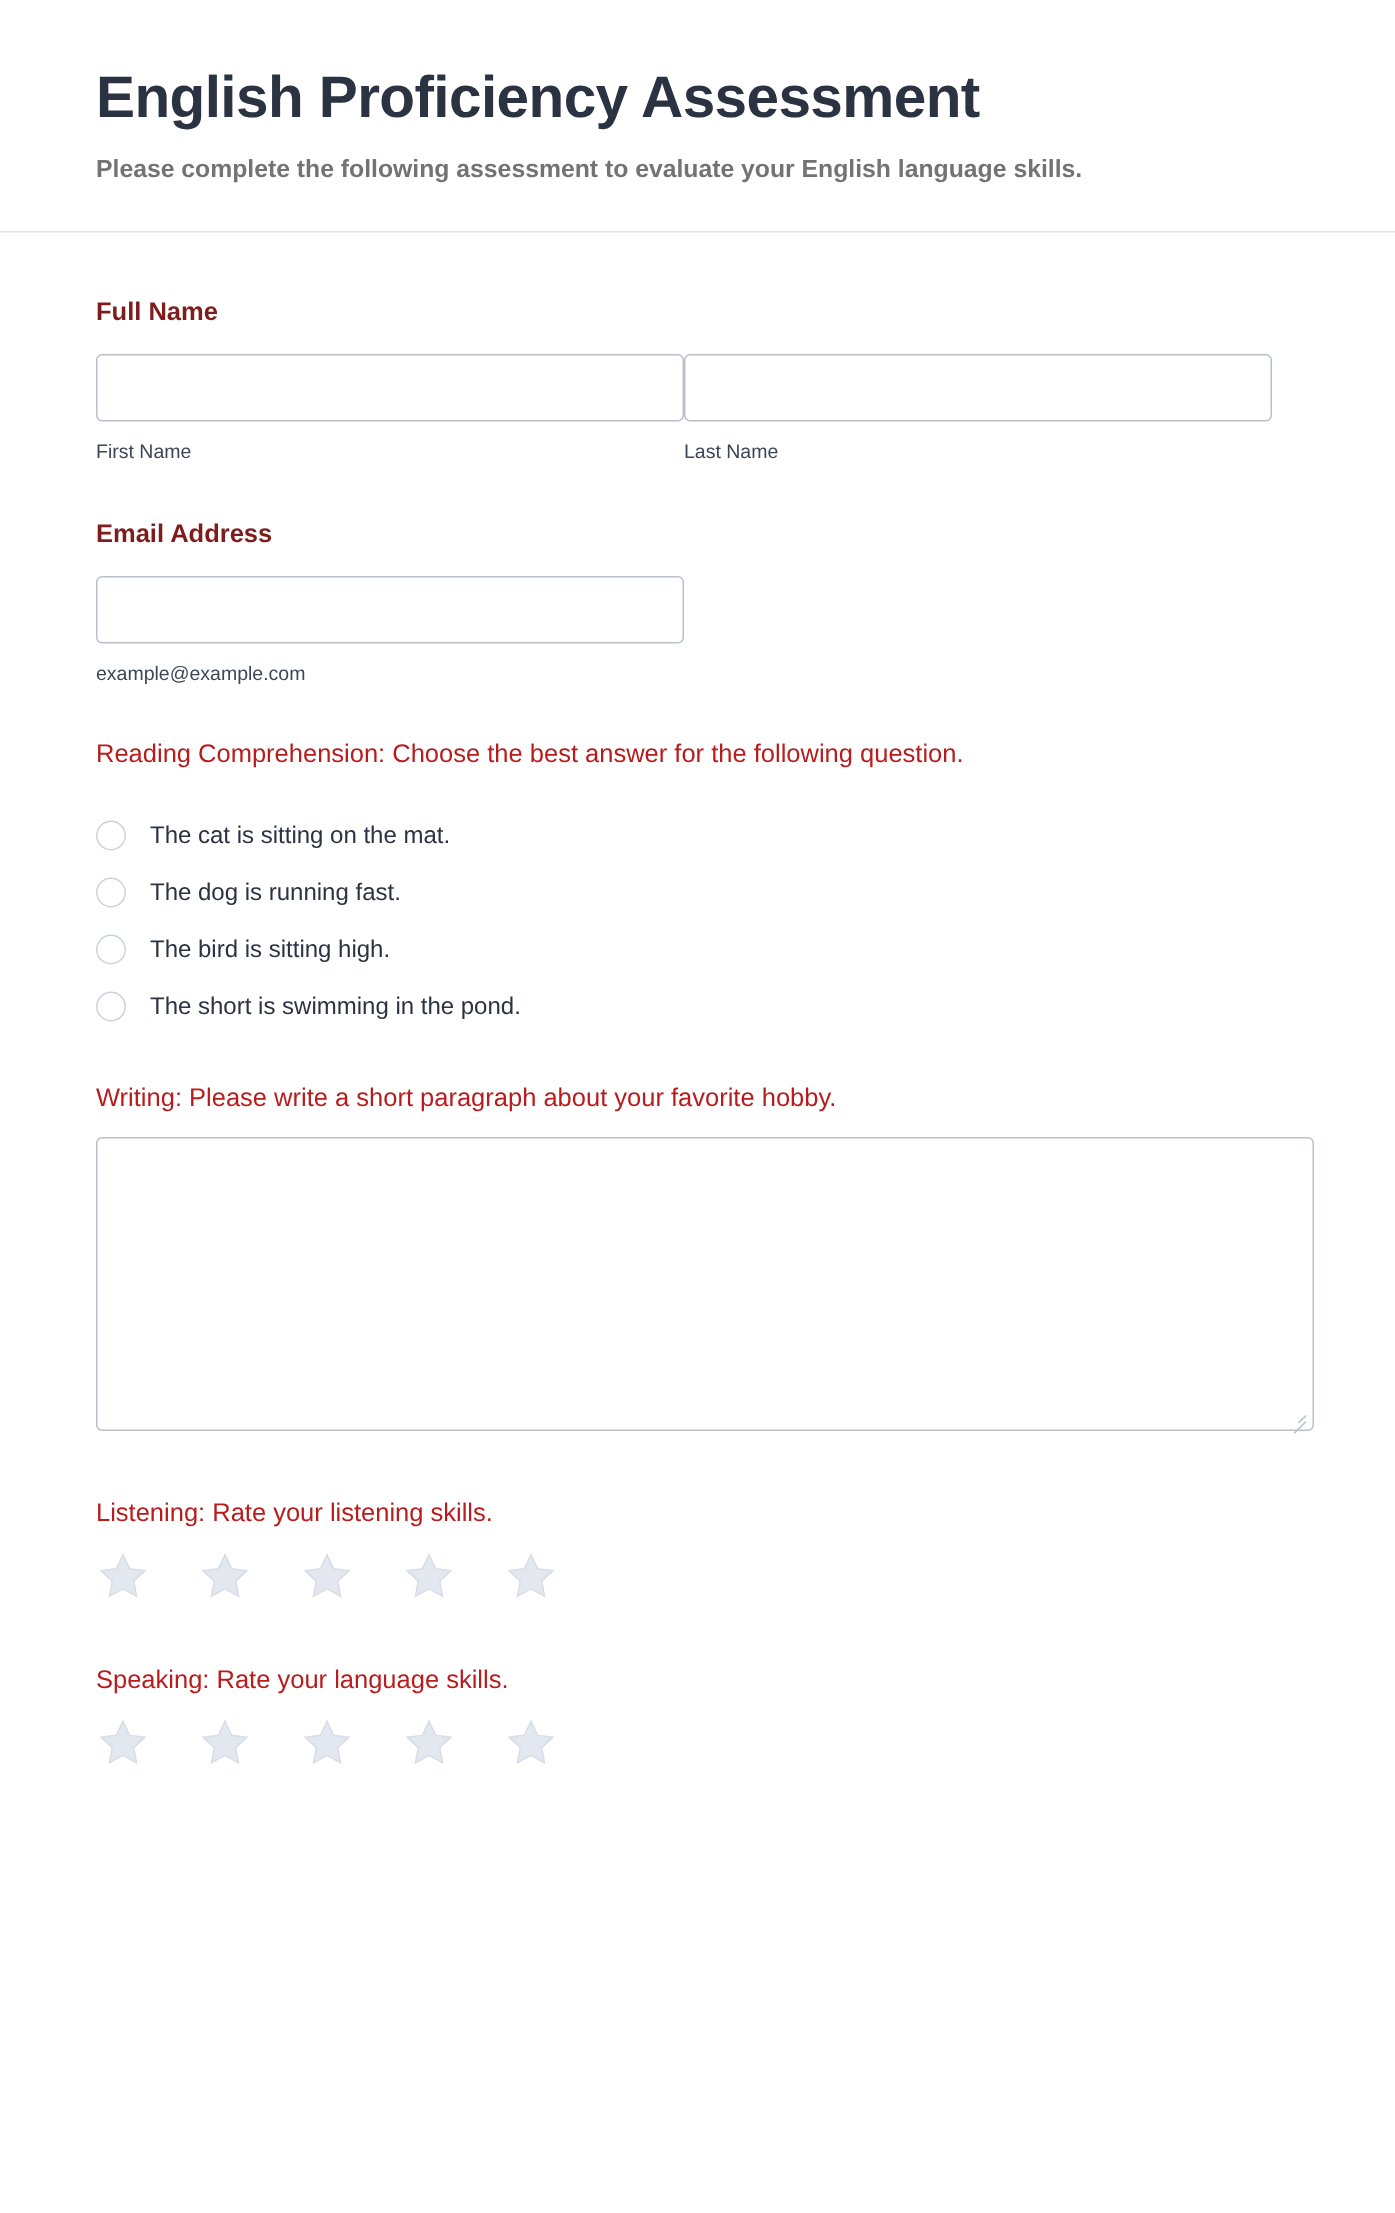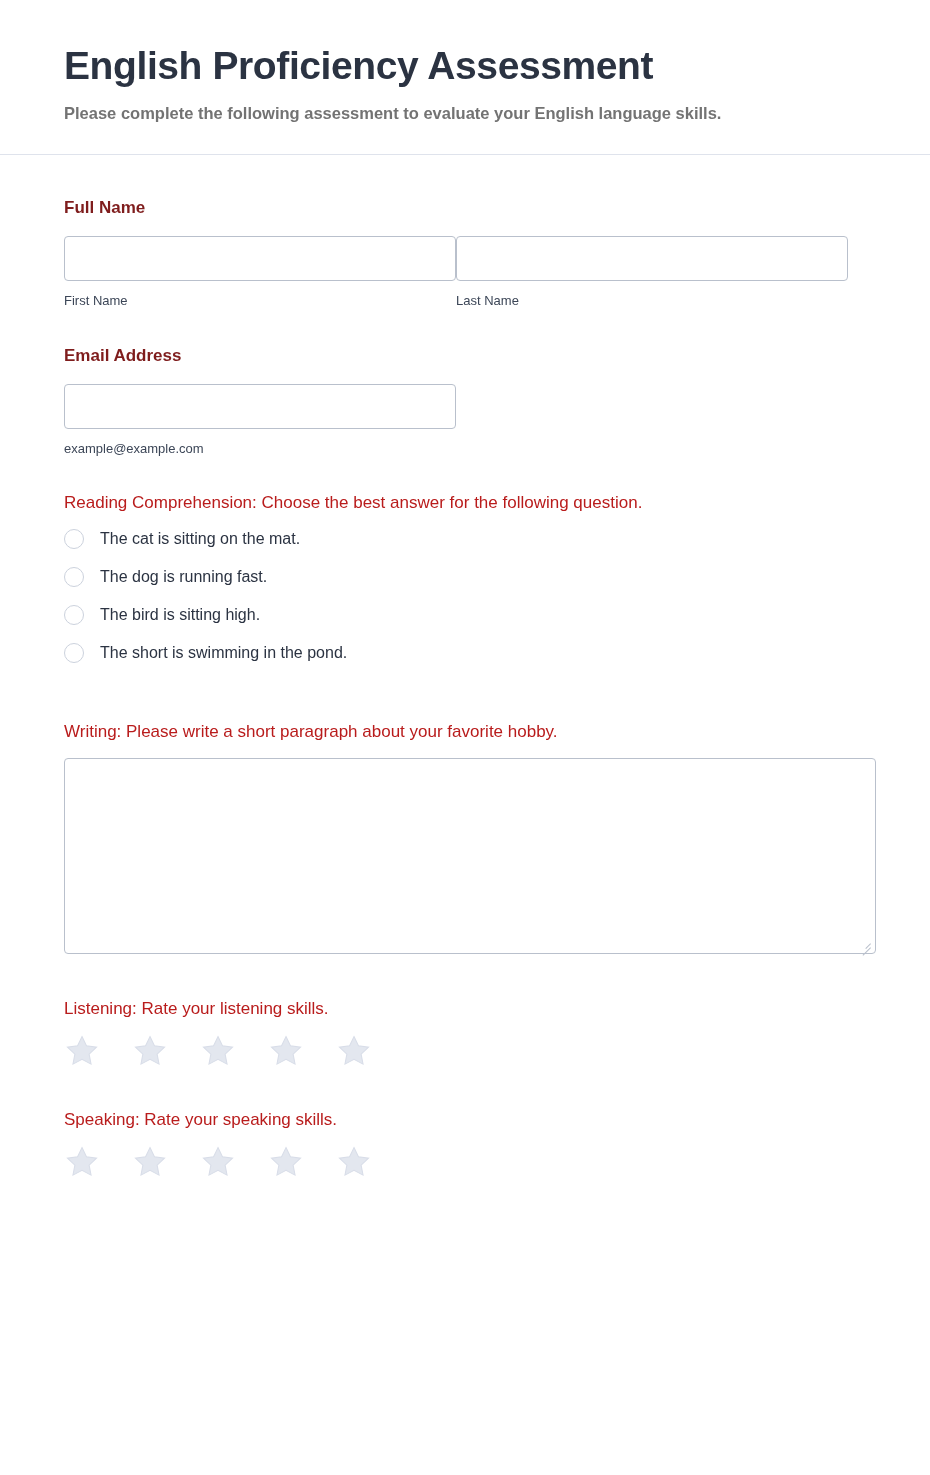--- a/index.html
+++ b/index.html
@@ -98,21 +98,21 @@
     line-height: 1.2;
   }
 
   
   .radio-list {
     display: flex;
     flex-direction: column;
   }
   .radio-item {
     display: flex;
-    align-items: flex-start;
+    align-items: flex-end;
     height: 38px;
   }
   .radio-circle {
     width: 20px;
     height: 20px;
     border-radius: 50%;
     border: 1.6px solid #ccd2dd;
     background: #ffffff;
     box-sizing: border-box;
     flex: none;
@@ -286,21 +286,21 @@
         <svg class="star" viewBox="0 0 24 24">
             <path fill="#e3e7ef" stroke="#d8dde8" stroke-width="0.7" d="M12 2.4l2.95 6.16 6.75.86-4.95 4.63 1.27 6.69L12 17.5l-6.02 3.24 1.27-6.69L2.3 9.42l6.75-.86z"></path>
           </svg>
         <svg class="star" viewBox="0 0 24 24">
             <path fill="#e3e7ef" stroke="#d8dde8" stroke-width="0.7" d="M12 2.4l2.95 6.16 6.75.86-4.95 4.63 1.27 6.69L12 17.5l-6.02 3.24 1.27-6.69L2.3 9.42l6.75-.86z"></path>
           </svg>
       </div>
     </div>
 
     <div class="rating-block" style="margin-bottom:0;">
-      <div class="question-label" style="margin-bottom:12px;">Speaking: Rate your speaking skills.</div>
+      <div class="question-label" style="margin-bottom:12px;">Speaking: Rate your language skills.</div>
       <div class="star-row">
         <svg class="star" viewBox="0 0 24 24">
             <path fill="#e3e7ef" stroke="#d8dde8" stroke-width="0.7" d="M12 2.4l2.95 6.16 6.75.86-4.95 4.63 1.27 6.69L12 17.5l-6.02 3.24 1.27-6.69L2.3 9.42l6.75-.86z"></path>
           </svg>
         <svg class="star" viewBox="0 0 24 24">
             <path fill="#e3e7ef" stroke="#d8dde8" stroke-width="0.7" d="M12 2.4l2.95 6.16 6.75.86-4.95 4.63 1.27 6.69L12 17.5l-6.02 3.24 1.27-6.69L2.3 9.42l6.75-.86z"></path>
           </svg>
         <svg class="star" viewBox="0 0 24 24">
             <path fill="#e3e7ef" stroke="#d8dde8" stroke-width="0.7" d="M12 2.4l2.95 6.16 6.75.86-4.95 4.63 1.27 6.69L12 17.5l-6.02 3.24 1.27-6.69L2.3 9.42l6.75-.86z"></path>
           </svg>

